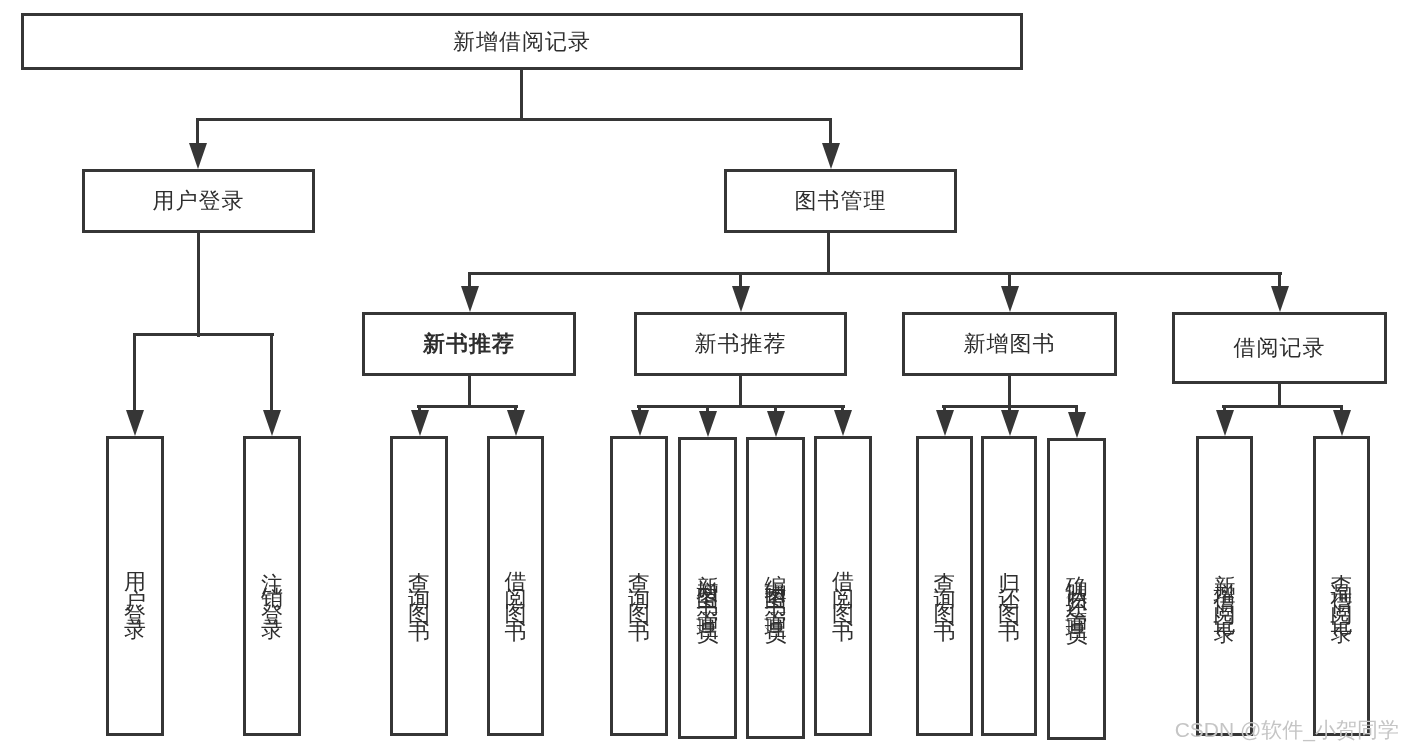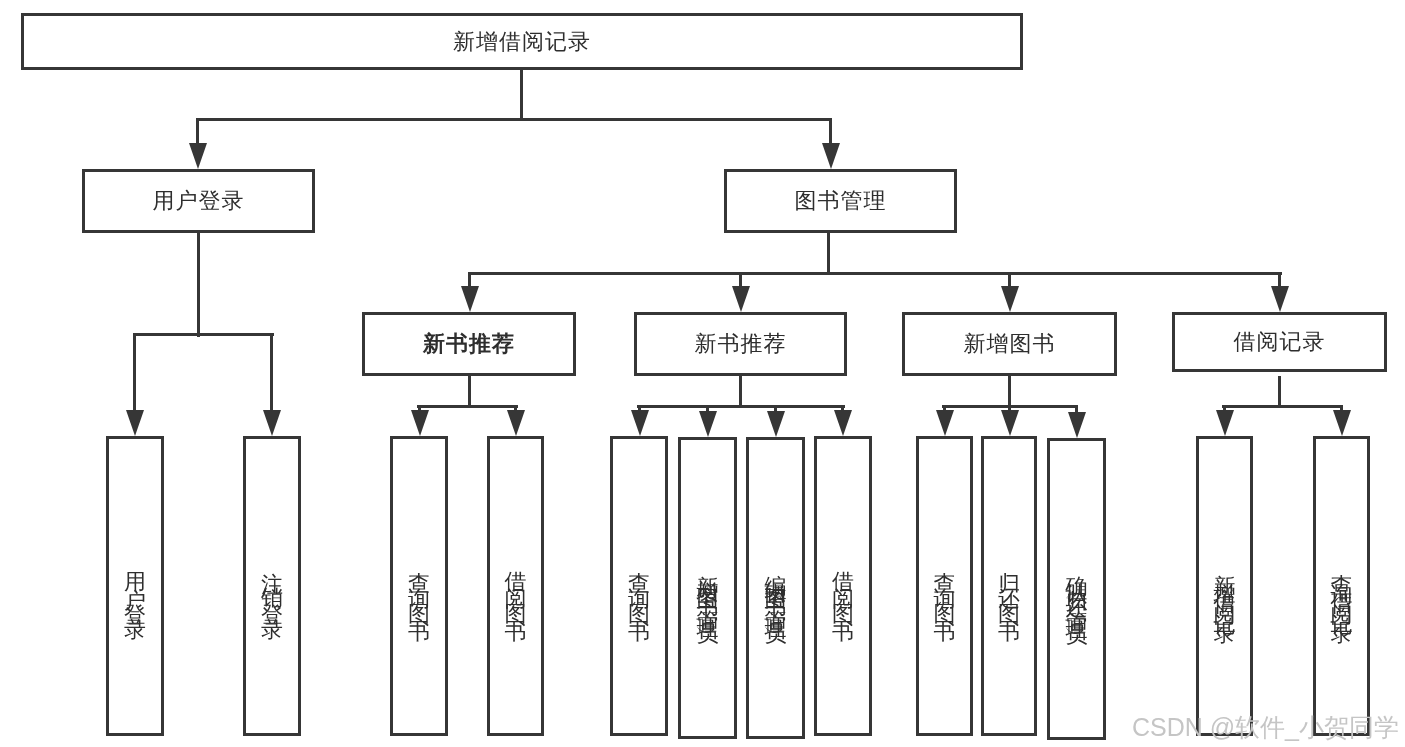--- a/index.html
+++ b/index.html
@@ -42,21 +42,21 @@
     width:0;height:0;
     border-left:9px solid transparent;
     border-right:9px solid transparent;
     border-top:26px solid #363636;
     z-index:1;
   }
   .watermark{
     position:absolute;
     right:6px;
     bottom:3px;
-    font-size:25px;
+    font-size:21px;
     color:#c5c5c5;
     z-index:3;
     white-space:nowrap;
   }
 </style>
 </head>
 <body>
 
 <div class="canvas">
   <div id="lines-layer">
@@ -125,21 +125,21 @@
       </div>
       <div class="node" style="left: 362px; top: 312px; width: 214px; height: 64px; font-weight: bold;">
         <span>新书推荐</span>
       </div>
       <div class="node" style="left: 634px; top: 312px; width: 213px; height: 64px;">
         <span>新书推荐</span>
       </div>
       <div class="node" style="left: 902px; top: 312px; width: 215px; height: 64px;">
         <span>新增图书</span>
       </div>
-      <div class="node" style="left: 1172px; top: 312px; width: 215px; height: 60px;">
+      <div class="node" style="left: 1172px; top: 312px; width: 215px; height: 72px;">
         <span>借阅记录</span>
       </div>
       <div class="node" style="left: 106px; top: 436px; width: 58px; height: 300px;">
         <span class="vtext">用户登录</span>
       </div>
       <div class="node" style="left: 243px; top: 436px; width: 58px; height: 300px;">
         <span class="vtext">注销登录</span>
       </div>
       <div class="node" style="left: 390px; top: 436px; width: 58px; height: 300px;">
         <span class="vtext">查询图书</span>

